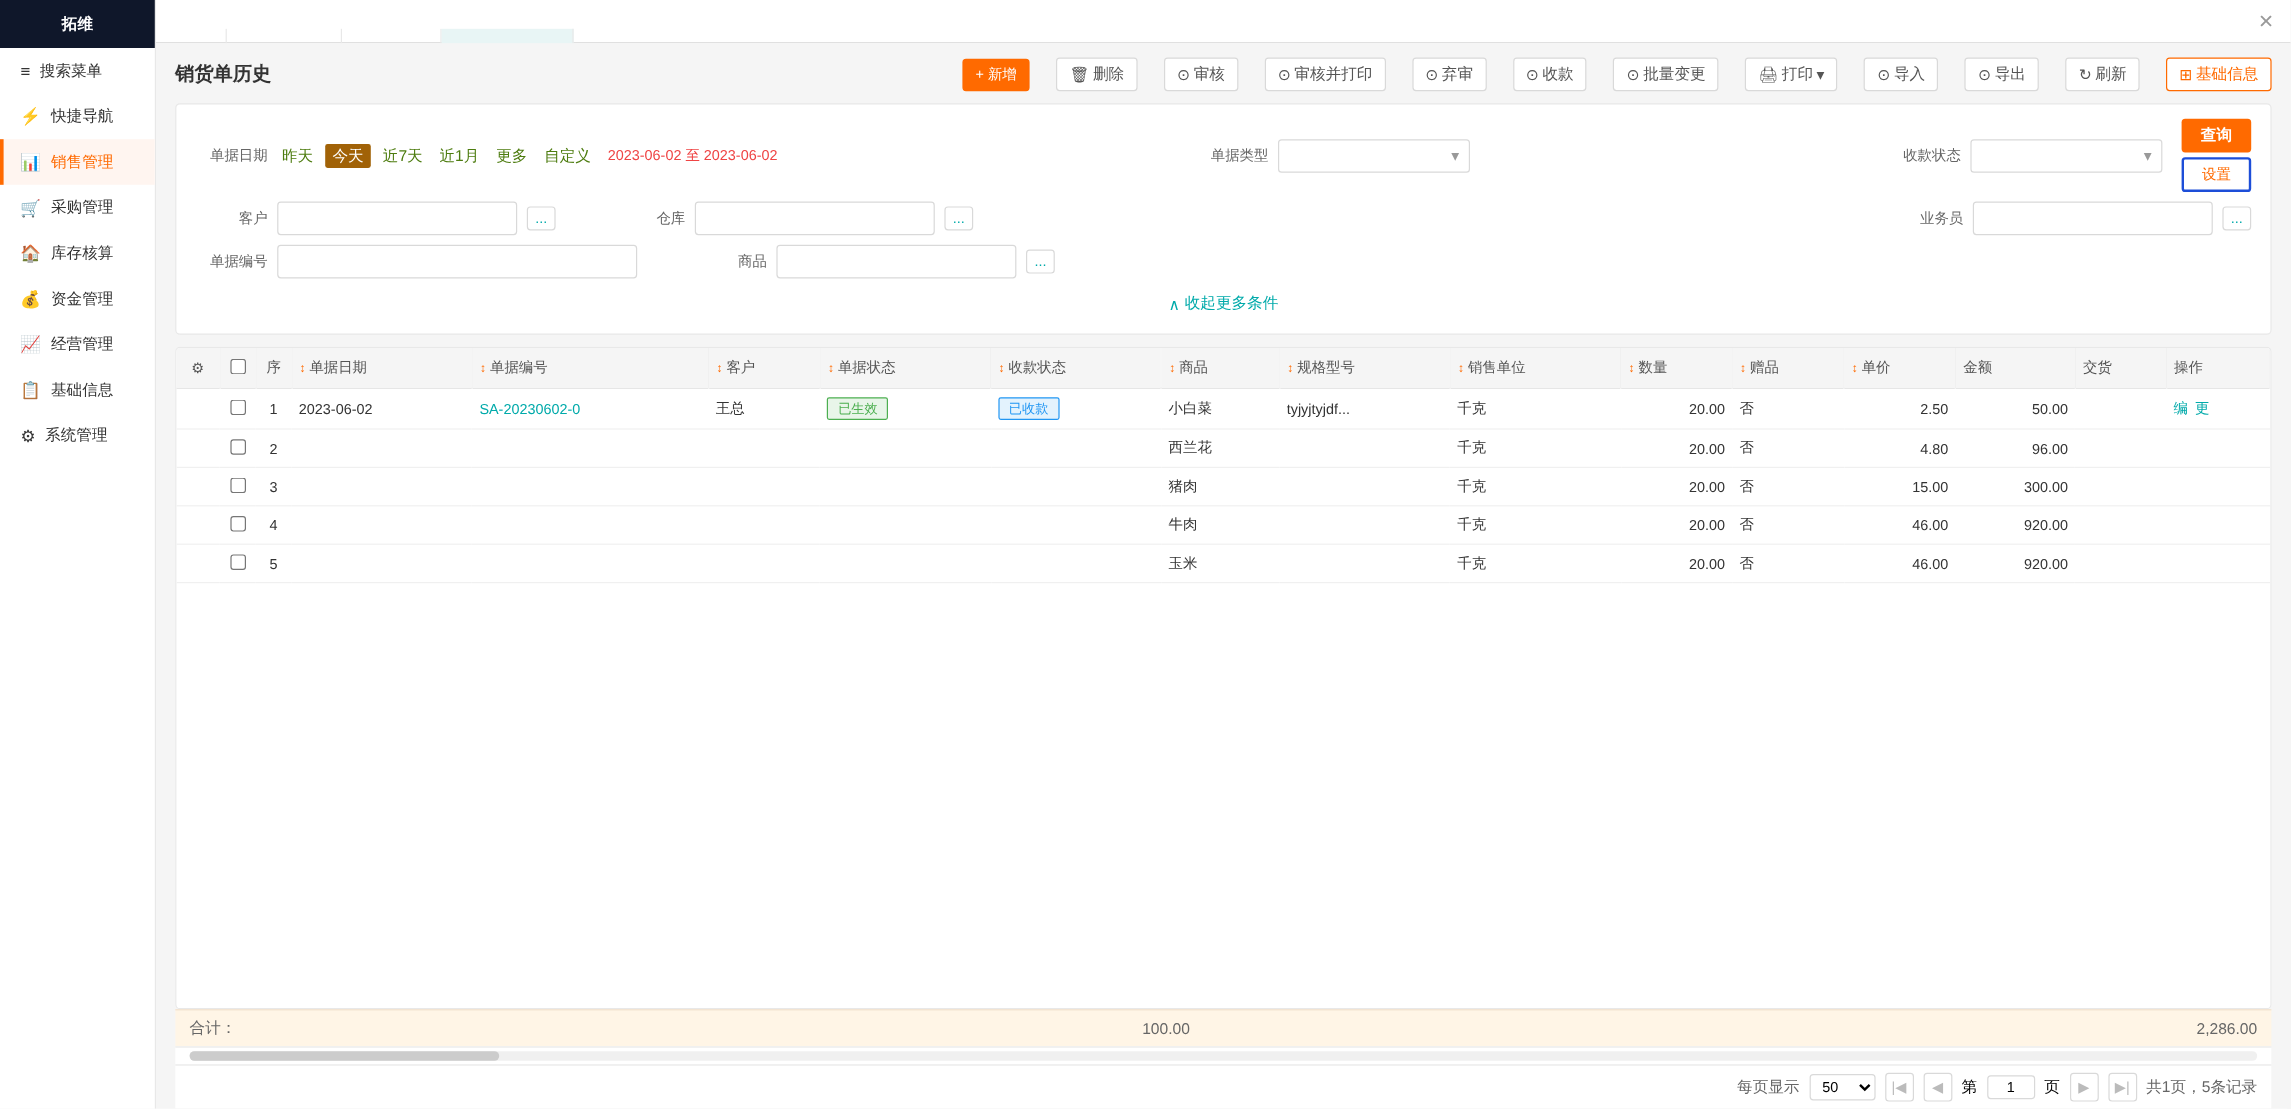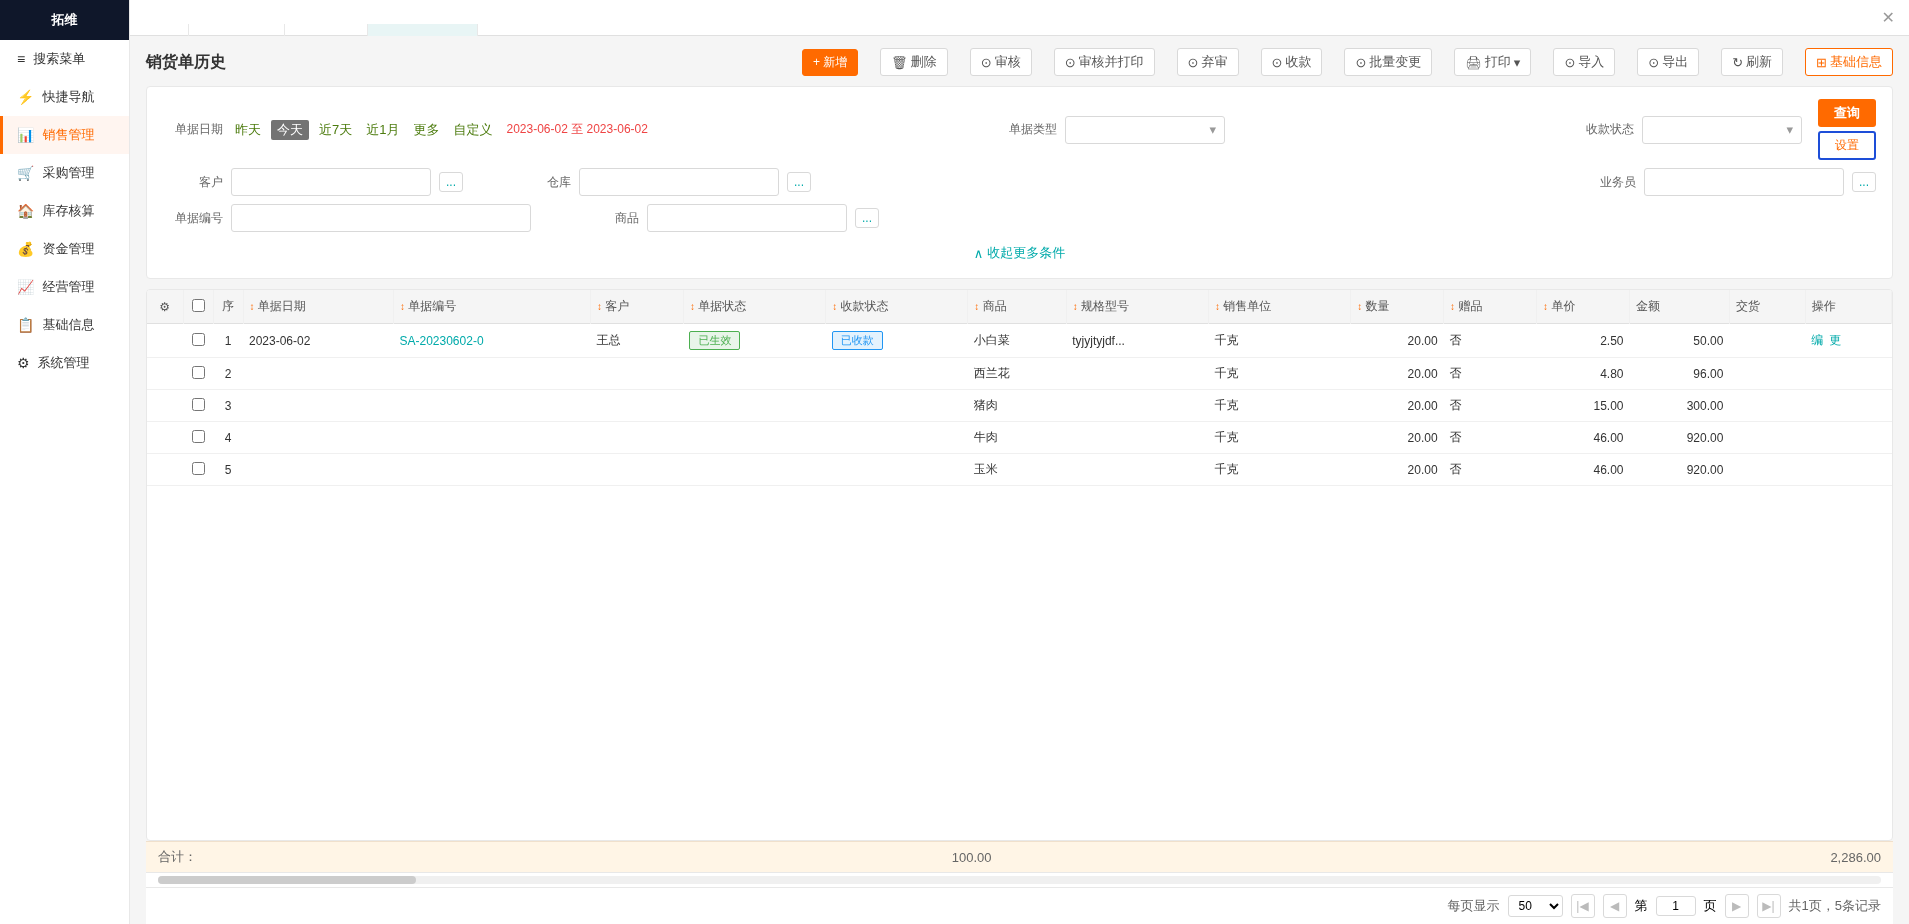--- a/index.html
+++ b/index.html
@@ -170,21 +170,21 @@
       align-items: center;
       gap: 6px;
       font-size: 12px;
     }
     .date-shortcut {
       cursor: pointer;
       color: #4d7c0f;
       padding: 1px 4px;
     }
     .date-shortcut.active {
-      background: #737373;
+      background: #a16207;
       color: #fff;
       border-radius: 2px;
       padding: 1px 6px;
     }
     .date-range { color: #ef4444; font-size: 12px; margin-left: 4px; }
     .ellipsis-btn {
       cursor: pointer;
       color: #00aaaa;
       font-size: 12px;
       padding: 2px 6px;

